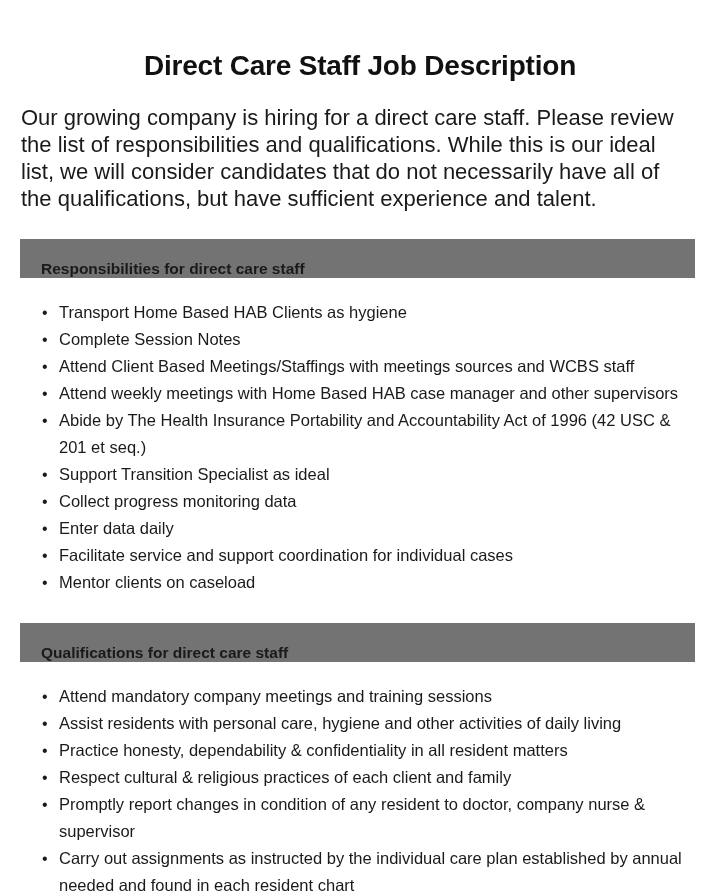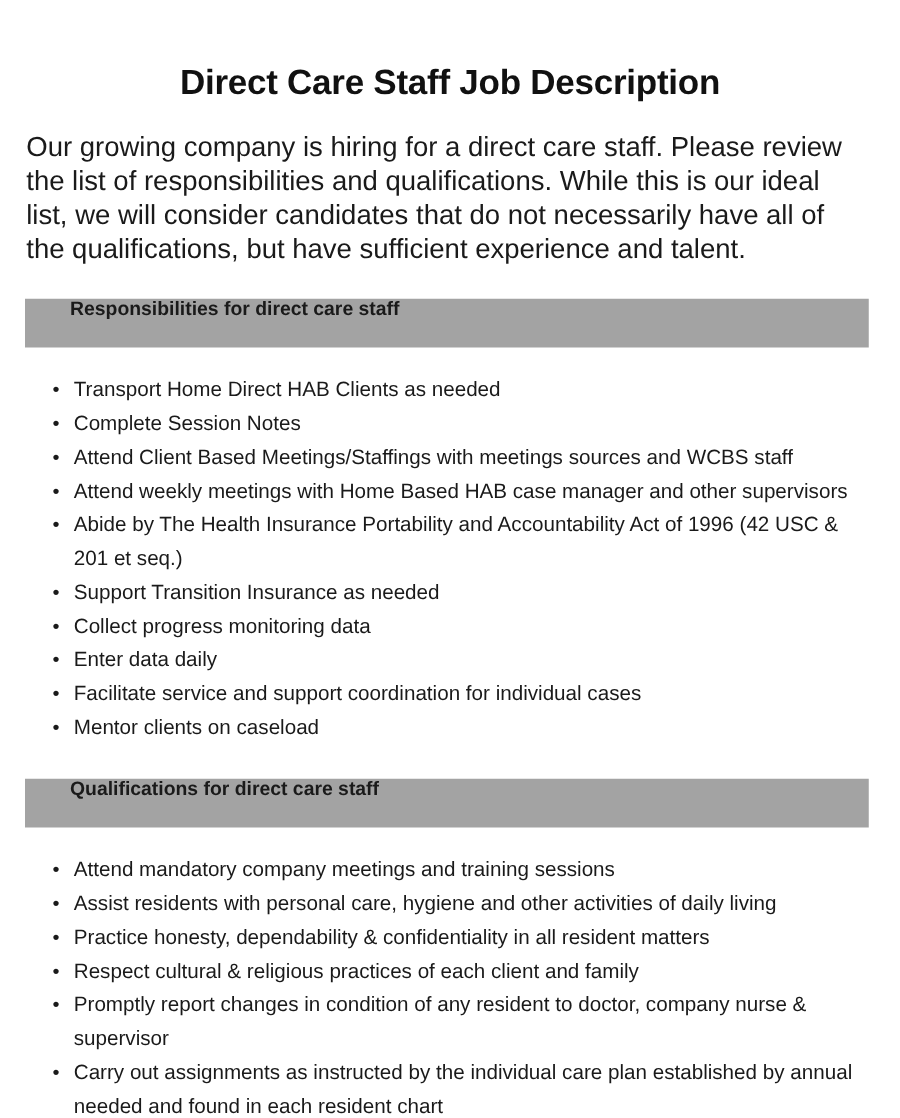--- a/index.html
+++ b/index.html
@@ -31,27 +31,27 @@
     color: #111111;
   }
   .intro {
     font-size: 22px;
     line-height: 27px;
     margin: 0;
     padding: 18px 28px 0 21px;
     color: #1a1a1a;
   }
   .section-header {
-    background: #a3a3a3;
+    background: #737373;
     margin: 0 25px 0 20px;
     height: 39px;
     display: flex;
-    align-items: flex-start;
+    align-items: flex-end;
     box-sizing: border-box;
-    padding-left: 36px;
+    padding-left: 21px;
   }
   .section-header-text {
     font-size: 15.5px;
     font-weight: bold;
     color: #1a1a1a;
     line-height: 18px;
   }
   .section-list {
     list-style: none;
     margin: 0;
@@ -92,26 +92,26 @@
   <h1 class="doc-title">Direct Care Staff Job Description</h1>
 
   <p class="intro">Our growing company is hiring for a direct care staff. Please review the list of responsibilities and qualifications. While this is our ideal list, we will consider candidates that do not necessarily have all of the qualifications, but have sufficient experience and talent.</p>
 
   <div class="responsibilities-wrap">
     <div class="section-header">
       <span class="section-header-text">Responsibilities for direct care staff</span>
     </div>
     <div class="list-gap-top"></div>
     <ul class="section-list">
-      <li>Transport Home Direct HAB Clients as needed</li>
+      <li>Transport Home Based HAB Clients as hygiene</li>
       <li>Complete Session Notes</li>
       <li>Attend Client Based Meetings/Staffings with meetings sources and WCBS staff</li>
       <li>Attend weekly meetings with Home Based HAB case manager and other supervisors</li>
       <li>Abide by The Health Insurance Portability and Accountability Act of 1996 (42 USC &amp; 201 et seq.)</li>
-      <li>Support Transition Insurance as needed</li>
+      <li>Support Transition Specialist as ideal</li>
       <li>Collect progress monitoring data</li>
       <li>Enter data daily</li>
       <li>Facilitate service and support coordination for individual cases</li>
       <li>Mentor clients on caseload</li>
     </ul>
   </div>
 
   <div class="qualifications-wrap">
     <div class="section-header">
       <span class="section-header-text">Qualifications for direct care staff</span>

